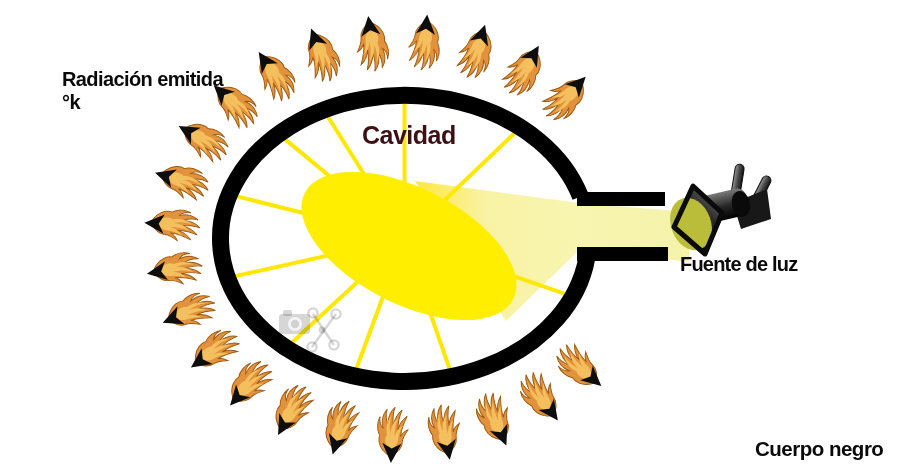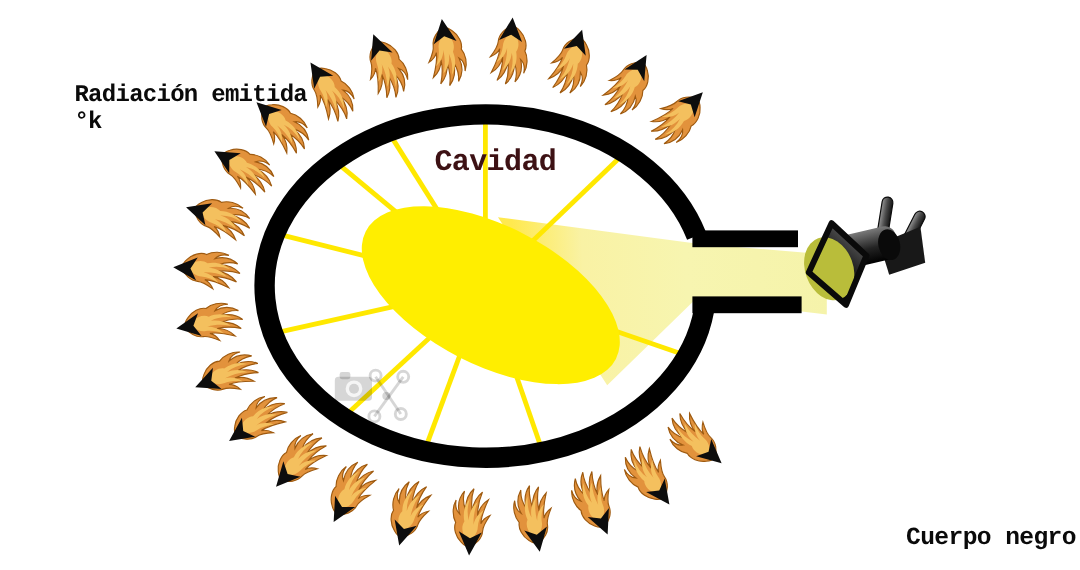--- a/index.html
+++ b/index.html
@@ -6,21 +6,21 @@
   .stage{
     position:relative;
     width:900px;height:475px;
     background:#ffffff;
     overflow:hidden;
     font-family:"DejaVu Sans", sans-serif;
   }
   .stage svg{position:absolute;left:0;top:0;}
   .lbl{
     position:absolute;
-    font-family:Liberation Mono, monospace;
+    font-family:Liberation Sans, sans-serif;
     font-weight:bold;
     color:#0a0a0a;
     white-space:nowrap;
   }
   .lbl-radiation{left:62px;top:68px;font-size:20px;line-height:23px;letter-spacing:-0.6px;}
   .lbl-cavity{left:362px;top:121px;font-size:25px;letter-spacing:-0.5px;color:#3d1114;text-align:center;}
   .lbl-fuente{left:680px;top:253px;font-size:20px;letter-spacing:-0.8px;}
   .lbl-cuerpo{left:755px;top:437px;font-size:20.5px;letter-spacing:-0.5px;}
   .watermark-text{
     position:absolute;left:339px;top:315px;
@@ -156,16 +156,17 @@
     </g>
   </svg>
 
   <div class="lbl lbl-radiation">
     <div>Radiación emitida</div>
     <div>°k</div>
   </div>
 
   <div class="lbl lbl-cavity">Cavidad</div>
 
+  <div class="lbl lbl-fuente">Fuente de luz</div>
 
   <div class="lbl lbl-cuerpo">Cuerpo negro</div>
 
 </div>
 
 </body></html>

